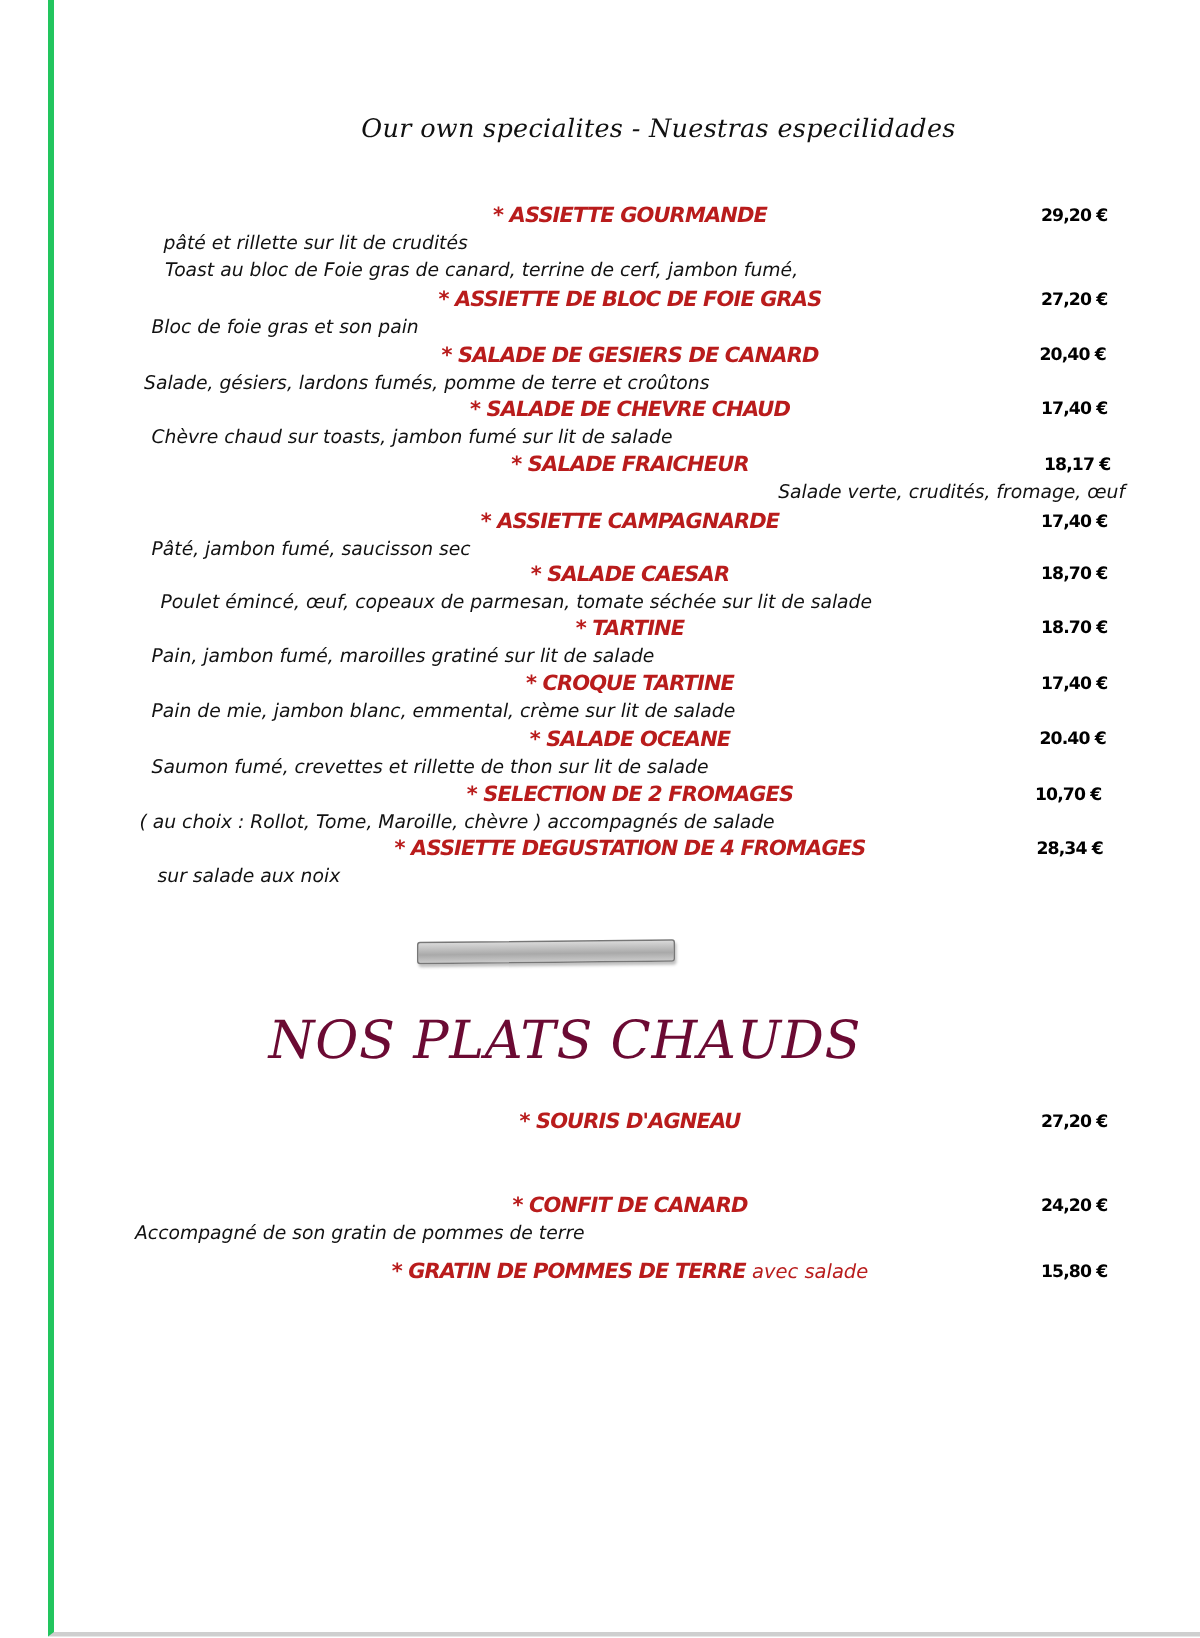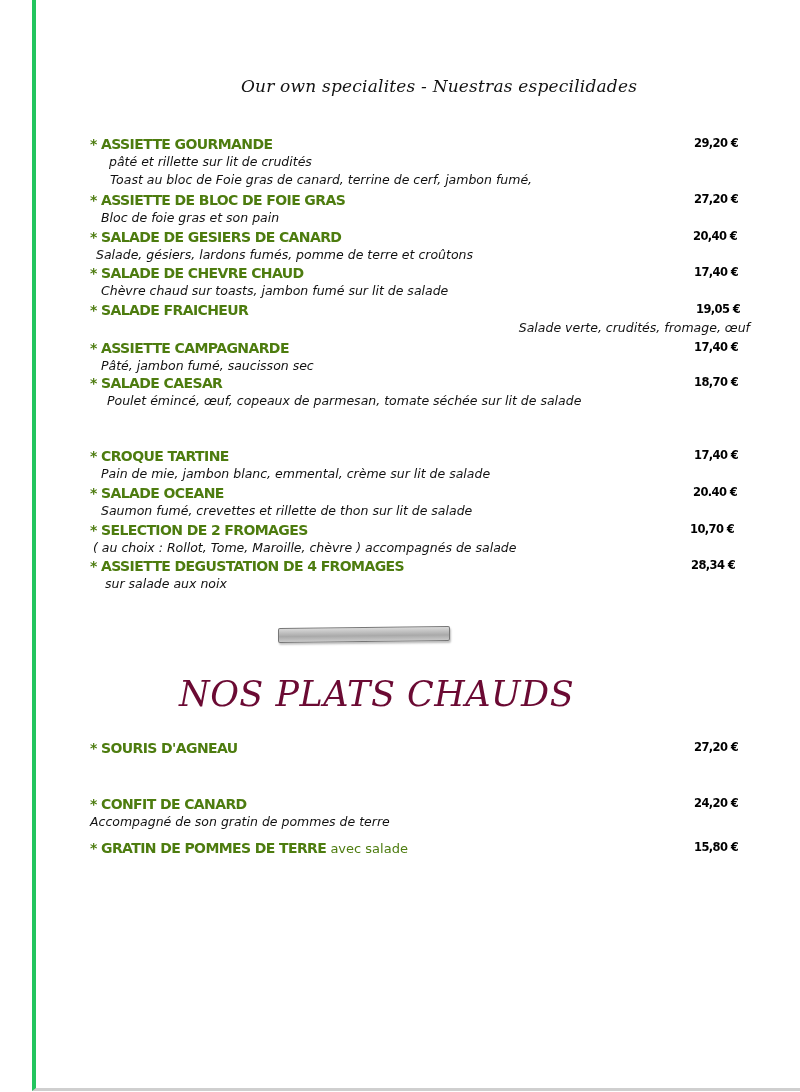--- a/index.html
+++ b/index.html
@@ -39,25 +39,27 @@
       letter-spacing: 0.2px;
     }
     .menu-item {
       position: absolute;
       left: 54px;
       width: 660px;
     }
     .item-name {
       font-family: "DejaVu Sans", sans-serif;
       font-weight: bold;
+      font-style: italic;
       font-size: 14px;
-      color: #4d7c0f;
+      color: #b91c1c;
       line-height: 17px;
       letter-spacing: -0.6px;
       white-space: nowrap;
+      text-align: center;
     }
     .item-name .suffix {
       font-weight: normal;
       font-size: 13px;
       letter-spacing: 0;
     }
     .item-desc {
       font-family: "DejaVu Sans", sans-serif;
       font-style: italic;
       font-size: 12.5px;
@@ -135,35 +137,40 @@
 
   <div class="menu-item" style="top:265px;">
     <div class="item-name">* SALADE DE CHEVRE CHAUD</div>
     <div class="item-desc" style="padding-left:11px;">Chèvre chaud sur toasts, jambon fumé sur lit de salade</div>
     <div class="price" style="left:604px;">17,40 €</div>
   </div>
 
   <div class="menu-item" style="top:302px;">
     <div class="item-name">* SALADE FRAICHEUR</div>
     <div class="item-desc" style="padding-left:11px;text-align:right;">Salade verte, crudités, fromage, œuf</div>
-    <div class="price" style="left:606px;">19,05 €</div>
+    <div class="price" style="left:606px;">18,17 €</div>
   </div>
 
   <div class="menu-item" style="top:340px;">
     <div class="item-name">* ASSIETTE CAMPAGNARDE</div>
     <div class="item-desc" style="padding-left:11px;">Pâté, jambon fumé, saucisson sec</div>
     <div class="price" style="left:604px;">17,40 €</div>
   </div>
 
   <div class="menu-item" style="top:375px;">
     <div class="item-name">* SALADE CAESAR</div>
     <div class="item-desc" style="padding-left:17px;">Poulet émincé, œuf, copeaux de parmesan, tomate séchée sur lit de salade</div>
     <div class="price" style="left:604px;">18,70 €</div>
   </div>
 
+  <div class="menu-item" style="top:411px;">
+    <div class="item-name">* TARTINE</div>
+    <div class="item-desc" style="padding-left:11px;">Pain, jambon fumé, maroilles gratiné sur lit de salade</div>
+    <div class="price" style="left:604px;">18.70 €</div>
+  </div>
 
   <div class="menu-item" style="top:448px;">
     <div class="item-name">* CROQUE TARTINE</div>
     <div class="item-desc" style="padding-left:11px;">Pain de mie, jambon blanc, emmental, crème sur lit de salade</div>
     <div class="price" style="left:604px;">17,40 €</div>
   </div>
 
   <div class="menu-item" style="top:485px;">
     <div class="item-name">* SALADE OCEANE</div>
     <div class="item-desc" style="padding-left:11px;">Saumon fumé, crevettes et rillette de thon sur lit de salade</div>

